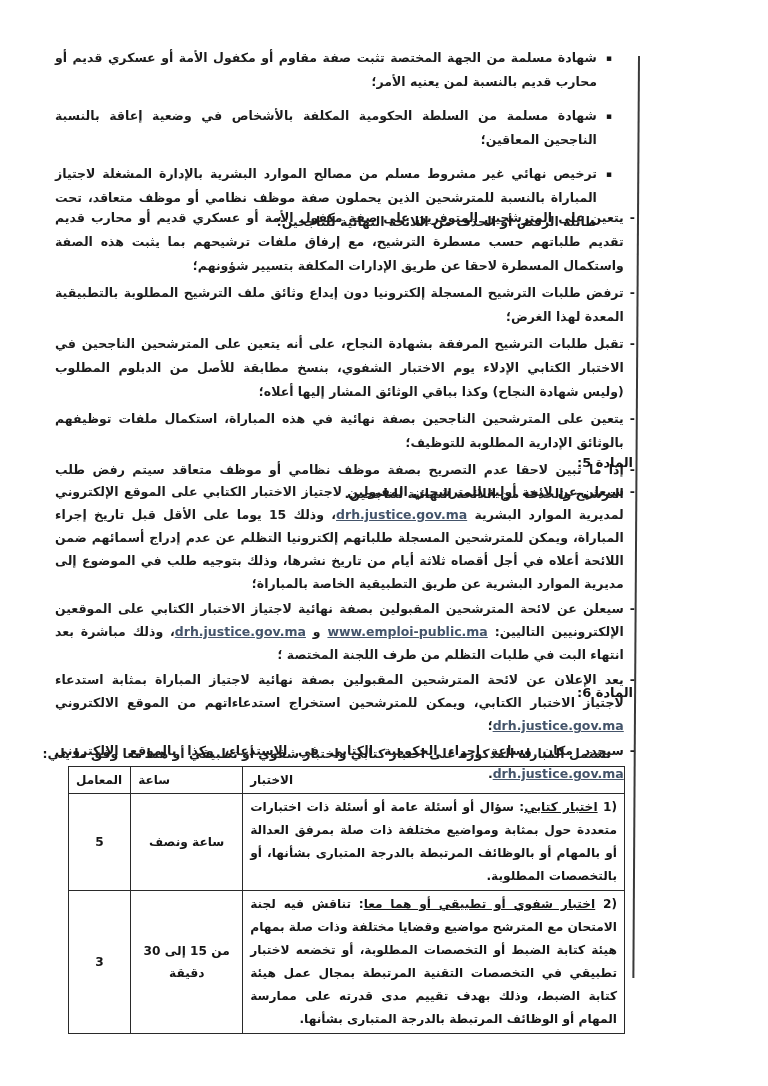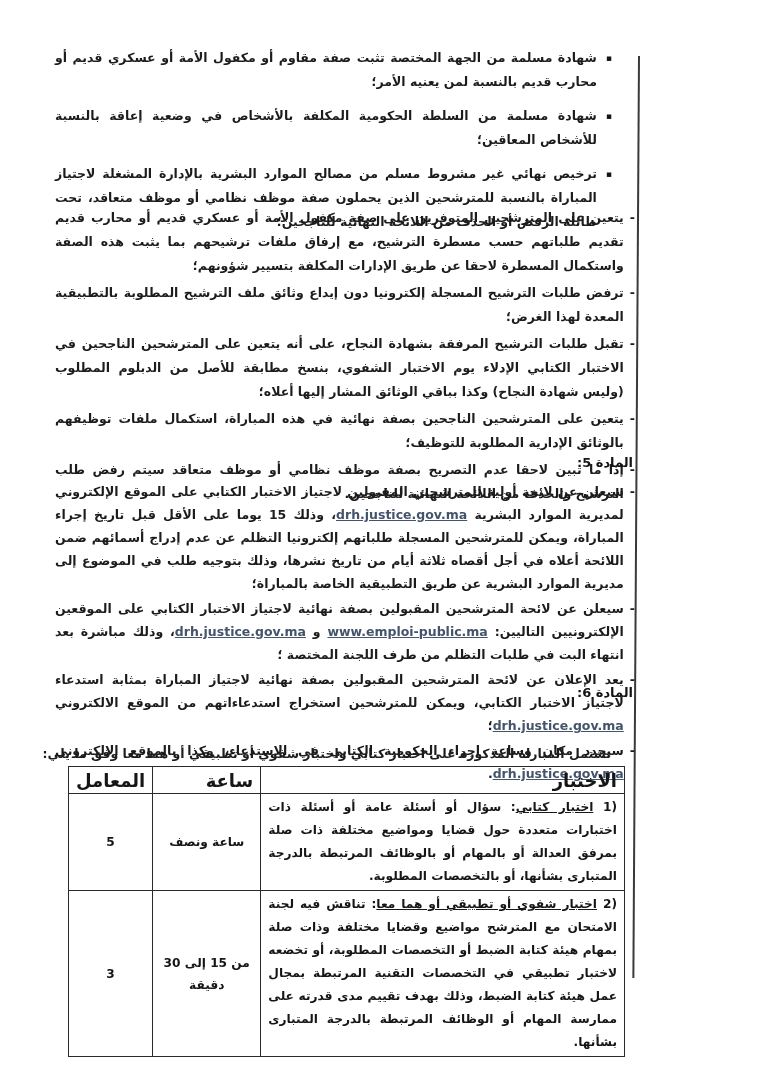--- a/index.html
+++ b/index.html
@@ -49,21 +49,21 @@
     position:absolute;top:766px;left:68px;
     width:557px;border-collapse:collapse;
     font-weight:700;font-size:12.2px;color:#161616;
     direction:rtl;
   }
   .exam-table th,.exam-table td{
     border:1.4px solid #2a2a2a;
     padding:2px 7px;
     vertical-align:middle;
   }
-  .exam-table th{height:22px;text-align:right;font-size:18px;}
+  .exam-table th{height:22px;text-align:left;font-size:12px;}
   .col-exam{width:375px;}
   .col-dur{width:110px;}
   .col-coef{width:60px;}
   .cell-exam{text-align:justify;line-height:23px;padding:4px 8px;}
   .cell-center{text-align:center;line-height:22px;}
   .row1 .cell-exam{height:64px;}
   .row2 .cell-exam{height:118px;}
   .exam-title{text-decoration:underline;}
   .num{display:inline-block;direction:ltr;}
 </style>
@@ -73,21 +73,21 @@
 <div class="page">
   <div class="edge-line"></div>
 
   <div class="blk bullets">
     <div class="bullet-item">
       <span class="sq">▪</span>
       <span class="btxt">شهادة مسلمة من الجهة المختصة تثبت صفة مقاوم أو مكفول الأمة أو عسكري قديم أو محارب قديم بالنسبة لمن يعنيه الأمر؛</span>
     </div>
     <div class="bullet-item">
       <span class="sq">▪</span>
-      <span class="btxt">شهادة مسلمة من السلطة الحكومية المكلفة بالأشخاص في وضعية إعاقة بالنسبة للأشخاص المعاقين؛</span>
+      <span class="btxt">شهادة مسلمة من السلطة الحكومية المكلفة بالأشخاص في وضعية إعاقة بالنسبة الناجحين المعاقين؛</span>
     </div>
     <div class="bullet-item">
       <span class="sq">▪</span>
       <span class="btxt">ترخيص نهائي غير مشروط مسلم من مصالح الموارد البشرية بالإدارة المشغلة لاجتياز المباراة بالنسبة للمترشحين الذين يحملون صفة موظف نظامي أو موظف متعاقد، تحت طائلة الرفض أو الحذف من اللائحة النهائية للناجحين؛</span>
     </div>
   </div>
 
   <div class="blk dashes1">
     <div class="dash-item">
       <span class="dm">-</span>
@@ -153,21 +153,21 @@
       <tr>
         <th>الاختبار</th>
         <th>ساعة</th>
         <th>المعامل</th>
       </tr>
     </thead>
     <tbody>
       <tr class="row1">
         <td class="cell-exam">
           <span class="num">1)</span>
-          <span class="exam-title">اختبار كتابي</span><span>: </span><span>سؤال أو أسئلة عامة أو أسئلة ذات اختبارات متعددة حول قضايا ومواضيع مختلفة ذات صلة بمرفق العدالة أو بالمهام أو بالوظائف المرتبطة بالدرجة المتبارى بشأنها، أو بالتخصصات المطلوبة.</span>
+          <span class="exam-title">اختبار كتابي</span><span>: </span><span>سؤال أو أسئلة عامة أو أسئلة ذات اختبارات متعددة حول بمثابة ومواضيع مختلفة ذات صلة بمرفق العدالة أو بالمهام أو بالوظائف المرتبطة بالدرجة المتبارى بشأنها، أو بالتخصصات المطلوبة.</span>
         </td>
         <td class="cell-center">ساعة ونصف</td>
         <td class="cell-center">5</td>
       </tr>
       <tr class="row2">
         <td class="cell-exam">
           <span class="num">2)</span>
           <span class="exam-title">اختبار شفوي أو تطبيقي أو هما معا</span><span>: </span><span>تناقش فيه لجنة الامتحان مع المترشح مواضيع وقضايا مختلفة وذات صلة بمهام هيئة كتابة الضبط أو التخصصات المطلوبة، أو تخضعه لاختبار تطبيقي في التخصصات التقنية المرتبطة بمجال عمل هيئة كتابة الضبط، وذلك بهدف تقييم مدى قدرته على ممارسة المهام أو الوظائف المرتبطة بالدرجة المتبارى بشأنها.</span>
         </td>
         <td class="cell-center">من 15 إلى 30 دقيقة</td>

